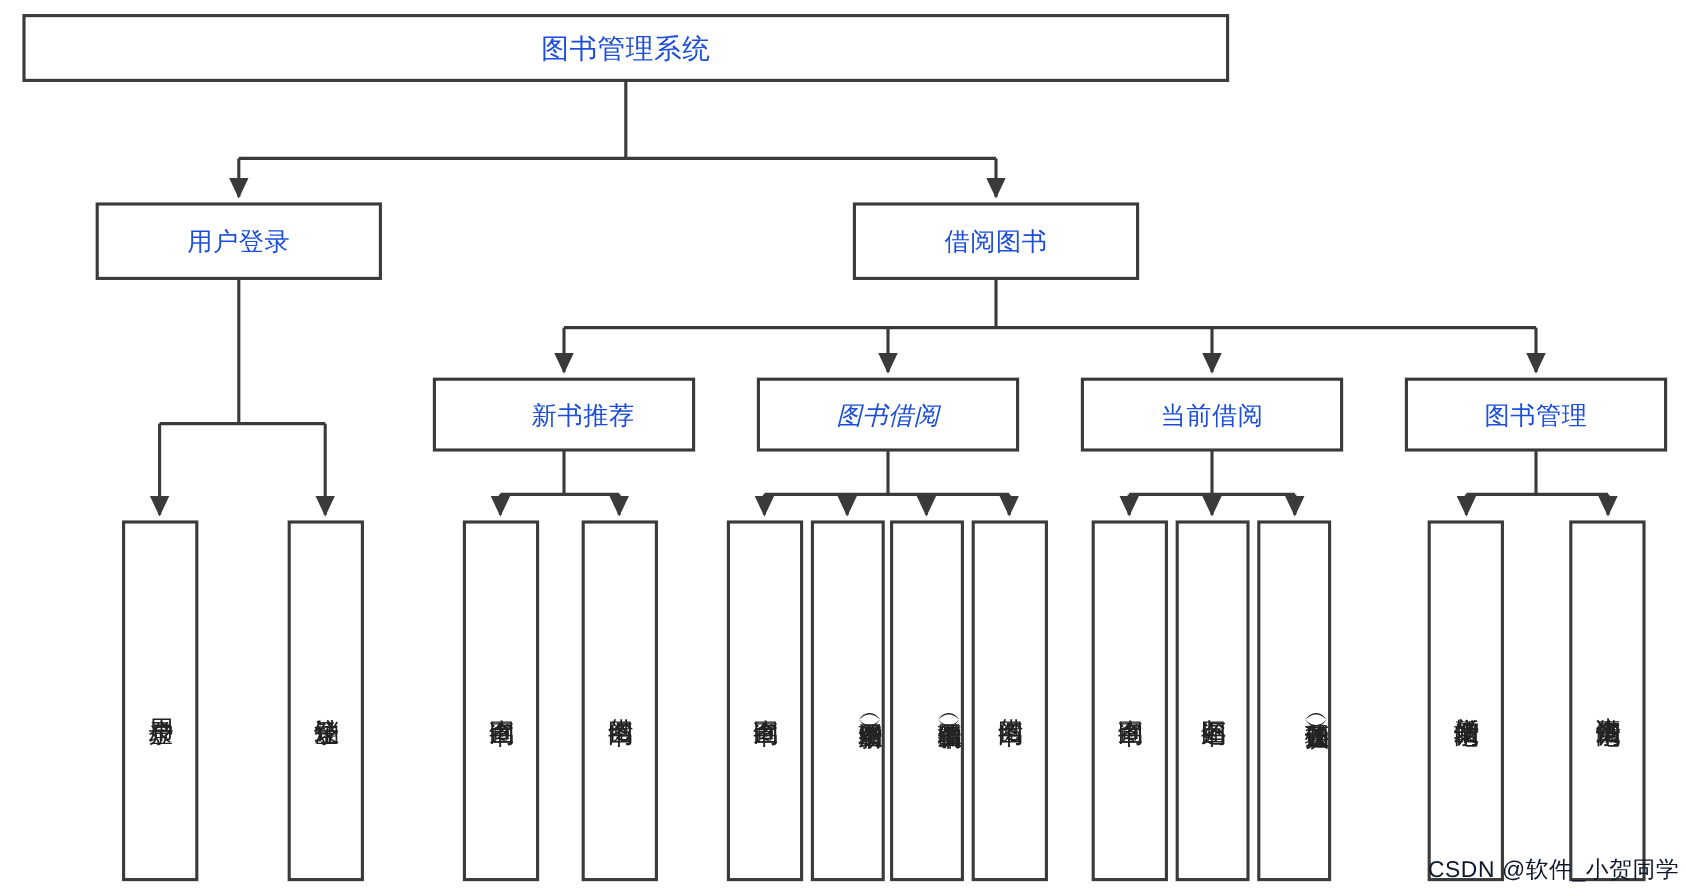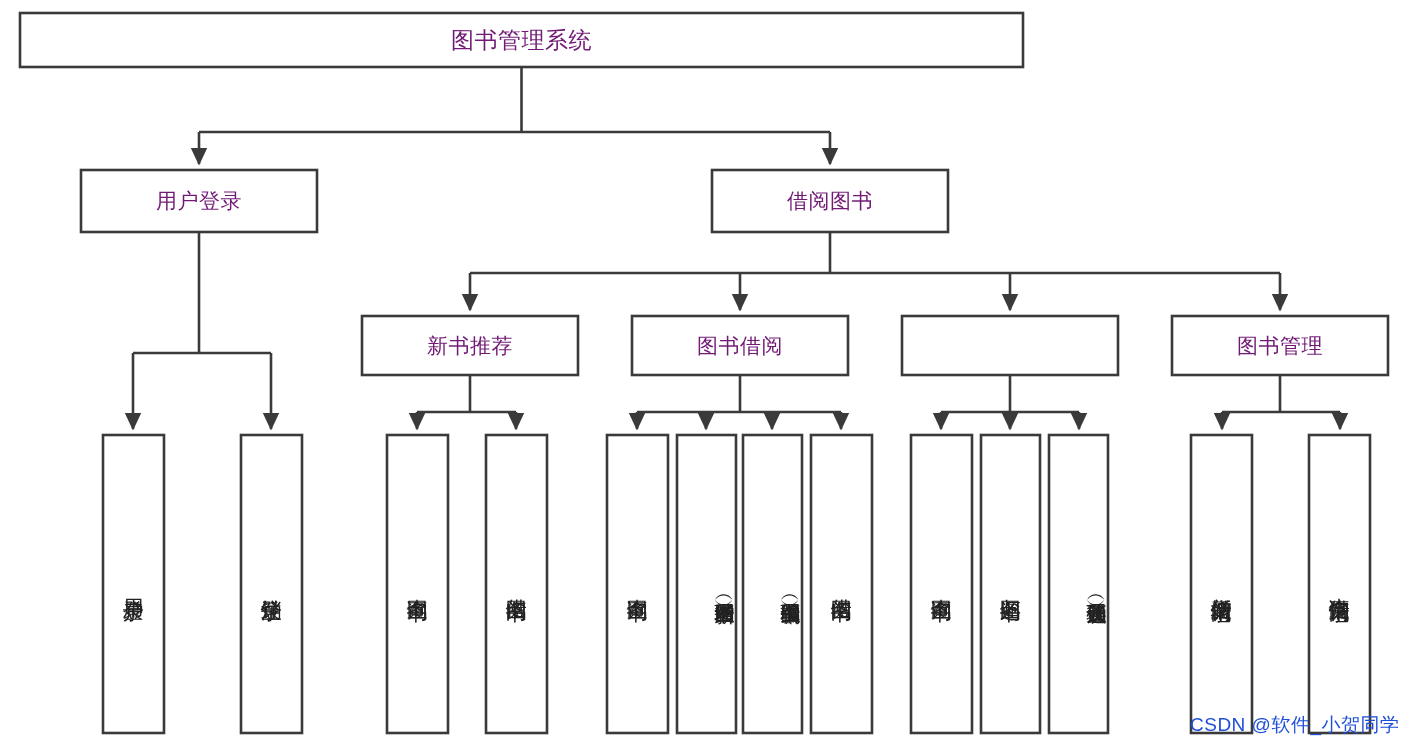--- a/index.html
+++ b/index.html
@@ -38,21 +38,21 @@
   }
   .arrow-head {
     fill: #3a3a3a;
     stroke: none;
   }
   .node-label-h {
     position: absolute;
     display: flex;
     align-items: center;
     justify-content: center;
-    color: #701a75;
+    color: #1d4ed8;
     font-size: 21px;
     letter-spacing: 0.5px;
     white-space: nowrap;
     pointer-events: none;
   }
   .node-label-v {
     position: absolute;
     display: flex;
     align-items: center;
     justify-content: center;
@@ -64,21 +64,21 @@
     letter-spacing: 1px;
     white-space: nowrap;
     pointer-events: none;
   }
   .node-label-v.tight {
     letter-spacing: 0px;
     font-size: 20px;
   }
   .watermark {
     position: absolute;
-    color: #1d4ed8;
+    color: #0f172a;
     font-size: 19px;
     white-space: nowrap;
     letter-spacing: 0.5px;
   }
 </style>
 </head>
 <body>
 
 <div id="diagram-root">
 
@@ -171,24 +171,25 @@
     <rect class="node-box" x="1191" y="435" width="61" height="298"></rect>
     <rect class="node-box" x="1309" y="435" width="61" height="298"></rect>
   </svg>
 
   <div class="node-label-h" style="left:20px; top:13px; width:1003px; height:54px; font-size:23px;">图书管理系统</div>
 
   <div class="node-label-h" style="left:81px; top:170px; width:236px; height:62px;">用户登录</div>
 
   <div class="node-label-h" style="left:712px; top:170px; width:236px; height:62px;">借阅图书</div>
 
-  <div class="node-label-h" style="left:362px; top:316px; width:216px; height:59px;">新书推荐</div>
-
-  <div class="node-label-h" style="left:632px; top:316px; width:216px; height:59px;">图书借阅</div>
-
+  <div class="node-label-h" style="left:362px; top:316px; width:216px; height:59px;padding-left:16px;">新书推荐</div>
+
+  <div class="node-label-h" style="left:632px; top:316px; width:216px; height:59px;font-style:italic;">图书借阅</div>
+
+  <div class="node-label-h" style="left:902px; top:316px; width:216px; height:59px;">当前借阅</div>
 
   <div class="node-label-h" style="left:1172px; top:316px; width:216px; height:59px;">图书管理</div>
 
   <div class="node-label-v" style="left:103px; top:435px; width:61px; height:298px;">用户登录</div>
 
   <div class="node-label-v" style="left:241px; top:435px; width:61px; height:298px;">注销登录</div>
 
   <div class="node-label-v" style="left:387px; top:435px; width:61px; height:298px;">查询图书</div>
 
   <div class="node-label-v" style="left:486px; top:435px; width:61px; height:298px;">借阅图书</div>

